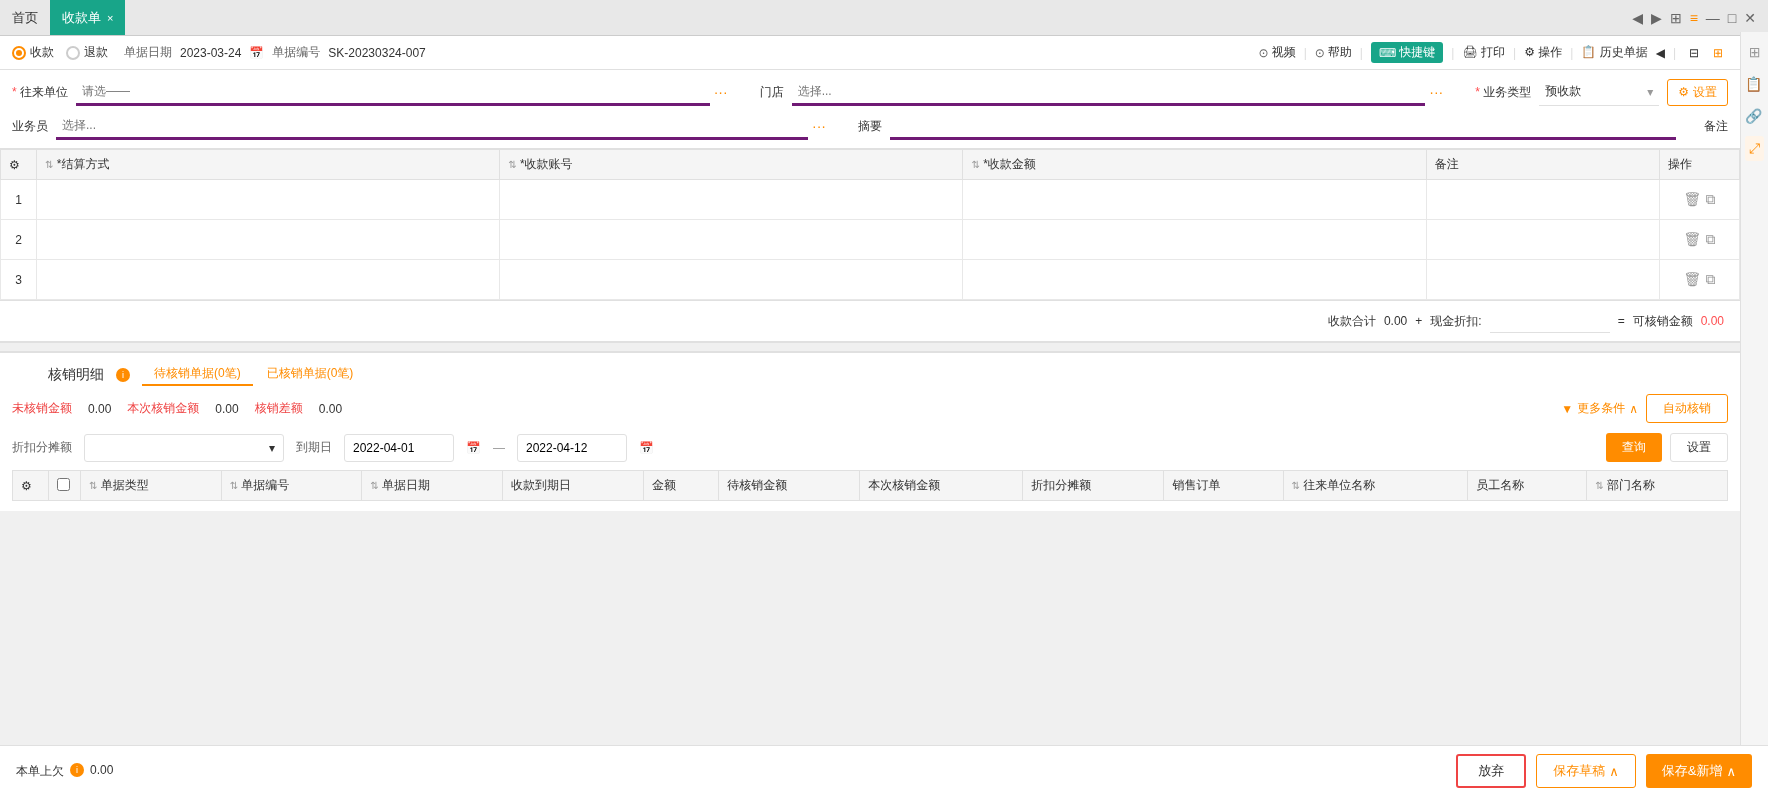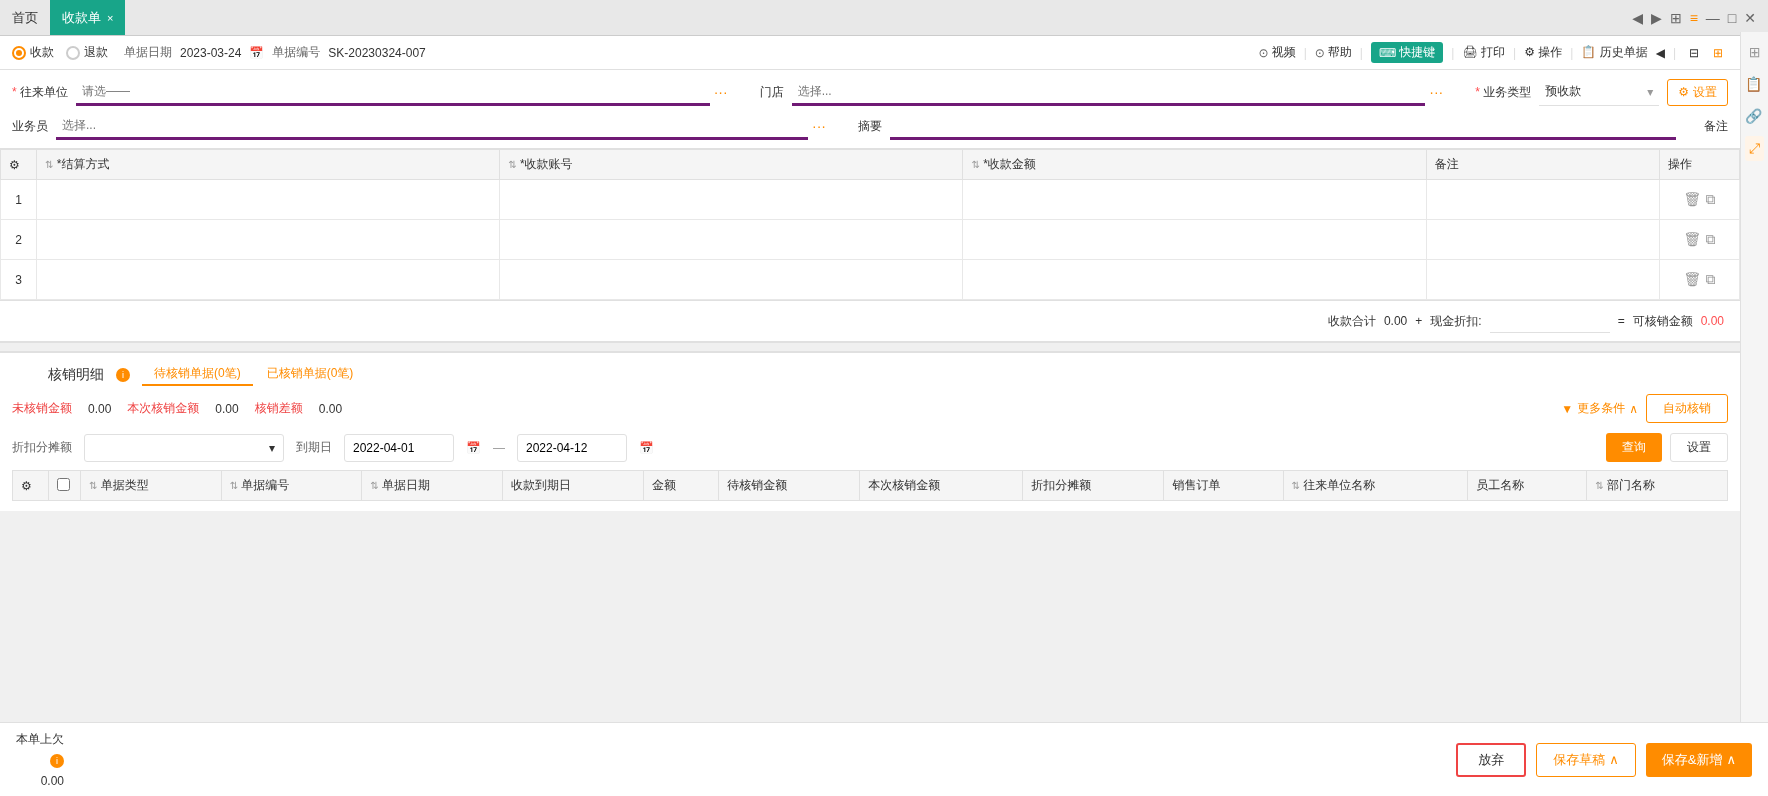--- a/index.html
+++ b/index.html
@@ -144,21 +144,21 @@
       background: #f5f5f5; border: 1px solid #e0e0e0; padding: 6px 8px;
       text-align: left; font-weight: normal; color: #333; font-size: 12px;
     }
 
     
     .footer {
       position: fixed; bottom: 0; left: 0; right: 0;
       background: #fff; border-top: 1px solid #e0e0e0;
       display: flex; align-items: center; padding: 8px 16px; gap: 12px;
     }
-    .footer-info { display: flex; align-items: flex-end; gap: 6px; font-size: 12px; flex-direction: column; }
+    .footer-info { display: flex; align-items: flex-start; gap: 6px; font-size: 12px; }
     .footer-actions { margin-left: auto; display: flex; gap: 10px; }
     .btn-discard {
       background: #fff; border: 2px solid #ef4444; color: #333;
       border-radius: 3px; padding: 6px 20px; cursor: pointer; font-size: 13px;
     }
     .btn-draft {
       background: #fff; border: 1px solid #ff8c00; color: #ff8c00;
       border-radius: 3px; padding: 6px 16px; cursor: pointer; font-size: 13px;
       display: flex; align-items: center; gap: 4px;
     }

